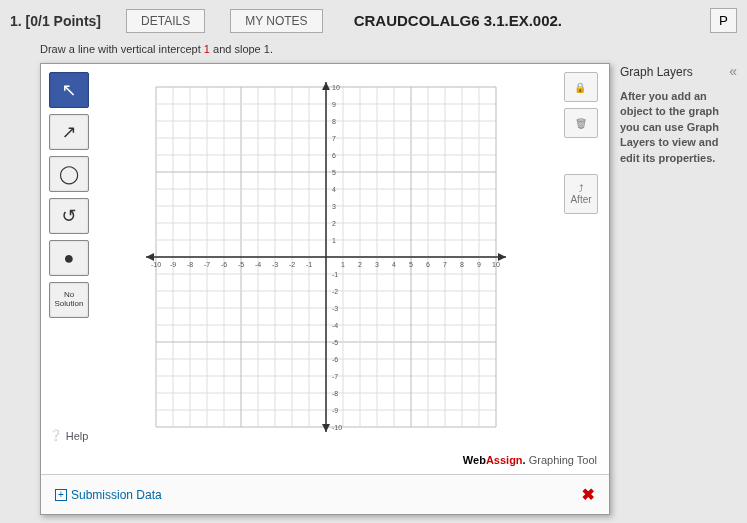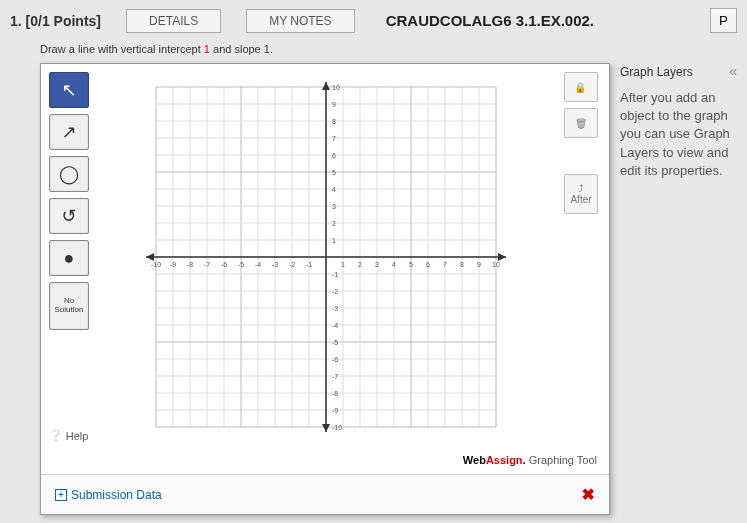--- a/index.html
+++ b/index.html
@@ -1,47 +1,47 @@
 <!DOCTYPE html>
 <html><head>
 <meta charset="utf-8">
 <style>
   * { box-sizing: border-box; margin: 0; padding: 0; }
   body { font-family: Arial, sans-serif; background: #e8e8e8; font-size: 13px; color: #333; }
   .page { padding: 8px 10px; width: 747px; }
   .header-row { display: flex; align-items: center; gap: 25px; margin-bottom: 10px; }
   .qnum { font-weight: bold; font-size: 14px; }
-  .btn { border: 1px solid #aaa; padding: 4px 22px; background: #f5f5f5; font-size: 12px; cursor: pointer; color: #555; }
+  .btn { border: 1px solid #aaa; padding: 4px 14px; background: #f5f5f5; font-size: 12px; cursor: pointer; color: #555; }
   .assign-code { font-size: 15px; color: #222; font-weight: bold; margin-left: 6px; }
   .right-btn { margin-left: auto; border: 1px solid #aaa; padding: 4px 8px; background: #f5f5f5; }
   .prompt { margin: 4px 0 8px 30px; font-size: 11px; }
   .red { color: #c00; }
   .main-area { margin-left: 30px; display: flex; gap: 10px; }
   .graph-widget { border: 1px solid #999; background: #fff; width: 570px; box-shadow: 2px 2px 6px rgba(0,0,0,0.3); }
   .graph-body { display: flex; padding: 8px; gap: 8px; }
   .toolbar { display: flex; flex-direction: column; gap: 6px; width: 42px; }
   .tool { width: 40px; height: 36px; border: 1px solid #888; background: #f0f0f0; display: flex; align-items: center; justify-content: center; font-size: 18px; cursor: pointer; border-radius: 2px; box-shadow: inset 0 0 2px rgba(0,0,0,.15); }
   .tool.active { background: #3b5aa6; color: #fff; border-color: #2a4480;}
-  .tool.ns { font-size: 8px; line-height: 1.1; text-align: center; height: 48px; }
+  .tool.ns { font-size: 8px; line-height: 1.1; text-align: center; height: 36px; }
   .help-link { margin-top: auto; color: #556; font-size: 11px; display:flex; align-items:center; gap:3px; cursor:pointer; padding-top: 20px;}
   .graph-canvas { position: relative; flex: 1; height: 370px; background: #fff; }
   .grid-svg { width: 100%; height: 100%; }
   .right-tools { display: flex; flex-direction: column; gap: 6px; width: 40px; align-items: center; }
   .right-tool { width: 34px; height: 30px; border: 1px solid #bbb; background: #f5f5f5; display: flex; align-items: center; justify-content: center; font-size: 10px; cursor: pointer; border-radius: 2px; color:#777; }
   .fill-tool { margin-top: 30px; font-size: 10px; flex-direction: column; height: 40px;}
   .brand { text-align: right; font-size: 11px; color: #555; padding: 4px 12px 8px 11px; }
   .brand b { color: #000; }
   .brand .a { color: #c00; font-weight: bold; }
   .footer-row { display: flex; align-items: center; justify-content: space-between; padding: 10px 14px; border-top: 1px solid #ccc; background:#fafafa; }
   .sub-link { color: #0066a4; font-size: 12px; cursor:pointer; display:flex; align-items:center; gap:4px;}
   .close-x { color: #c00; font-weight: bold; font-size: 16px; cursor:pointer; }
   .layers-panel { flex: 1; }
   .layers-head { display: flex; justify-content: space-between; font-size: 12px; color: #333; margin-bottom: 10px; align-items: flex-end; }
   .collapse { color: #888; font-size: 14px; cursor:pointer; }
-  .layers-desc { font-size: 13px; color: #555; line-height: 1.4; }
+  .layers-desc { font-size: 11px; color: #555; line-height: 1.4; font-weight: bold; }
   .tick-label { font-size: 7px; fill: #555; }
   .plus-box { display:inline-flex; width:12px; height:12px; border:1px solid #0066a4; align-items:center; justify-content:center; font-size:10px; line-height:1;}
 </style>
 </head>
 <body>
 
 <div class="page">
   <div class="header-row">
     <span class="qnum"><span>1.</span> <span>[0/1 Points]</span></span>
     <button class="btn">DETAILS</button>

